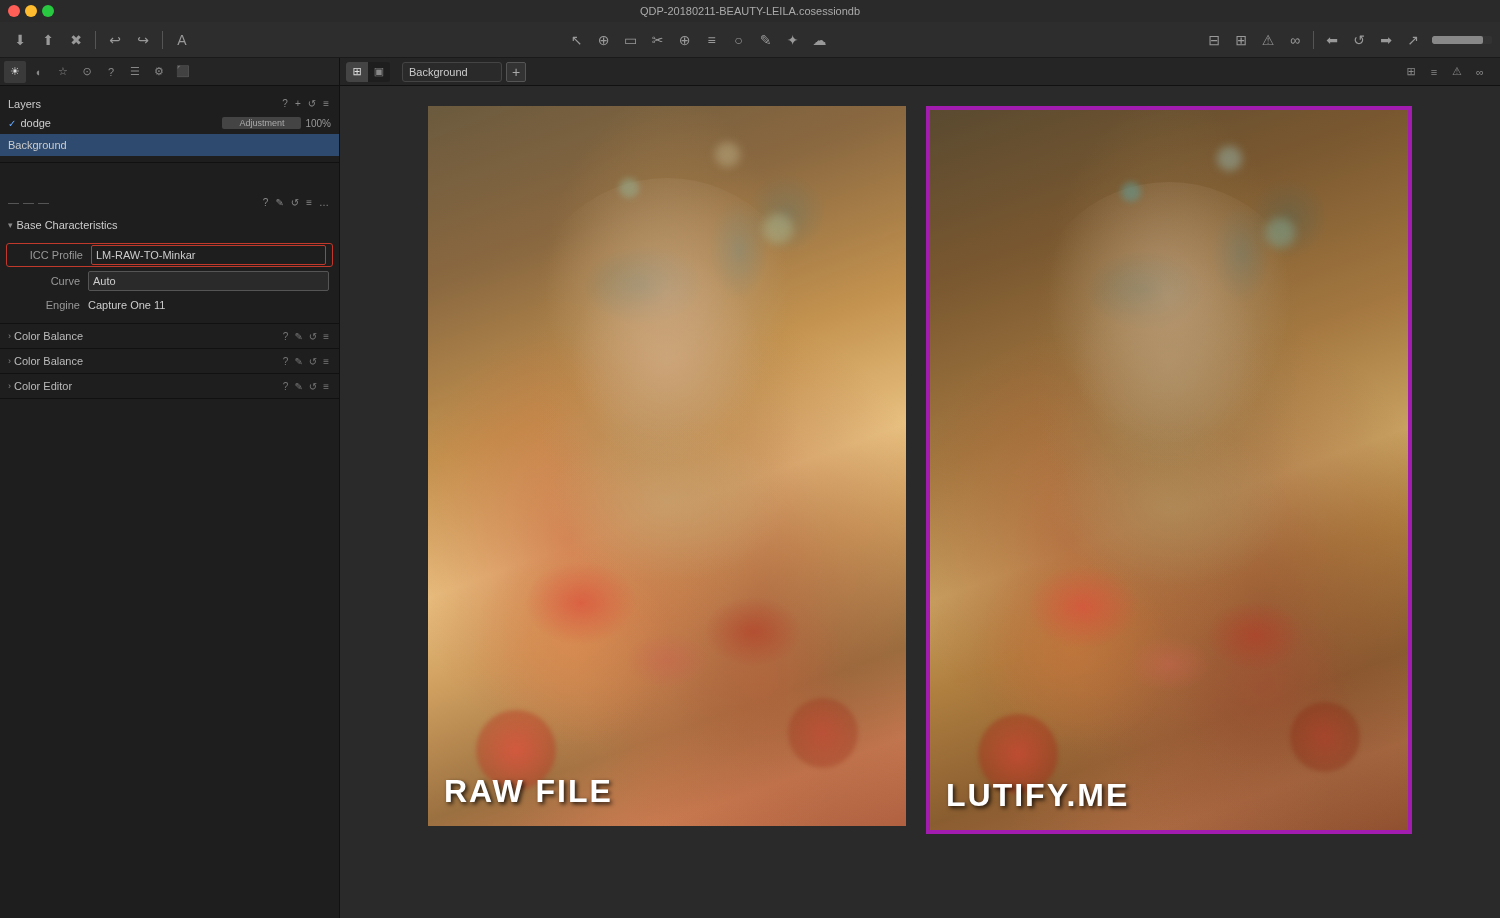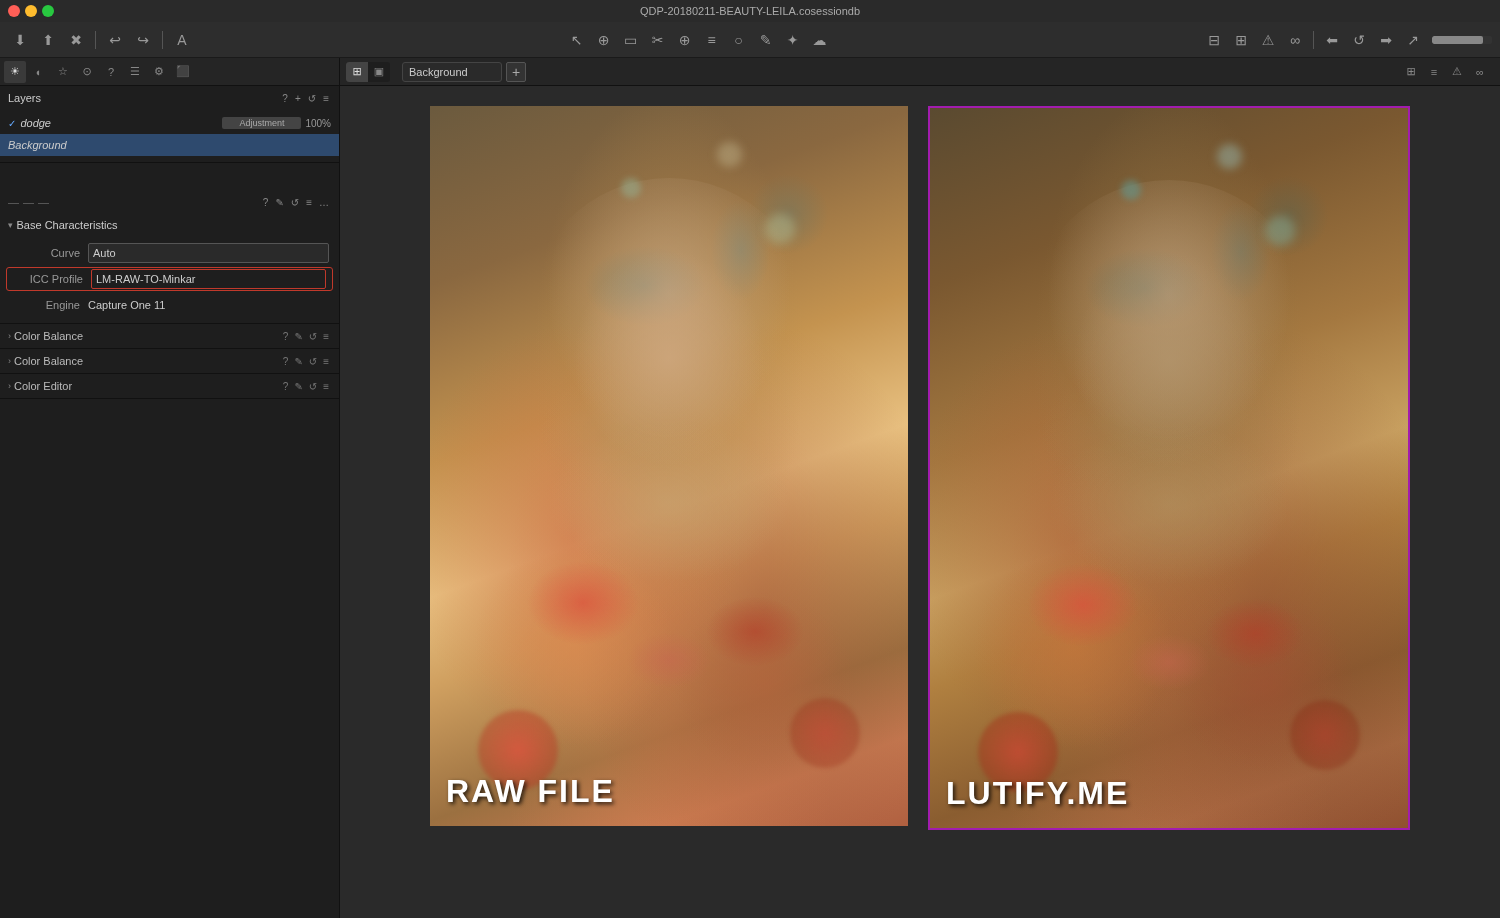--- a/index.html
+++ b/index.html
@@ -127,21 +127,21 @@
       cursor: pointer;
     }
     .panel-tab.active { background: #3a3a3a; color: #ddd; }
 
     
     .layers-section {
       padding: 4px 0;
     }
     .section-header {
       display: flex;
-      align-items: flex-start;
+      align-items: flex-end;
       justify-content: space-between;
       padding: 2px 8px;
       height: 22px;
     }
     .section-title {
       font-size: 11px;
       color: #ccc;
       font-weight: 500;
     }
     .section-icons {
@@ -199,21 +199,20 @@
     .layer-item.selected { background: #2e4a6e; }
     .layer-check {
       color: #6af;
       margin-right: 4px;
       font-size: 10px;
     }
     .layer-name {
       font-size: 11px;
       color: #ccc;
       flex: 1;
-      font-style: italic;
     }
     .layer-badge {
       background: #444;
       color: #aaa;
       font-size: 9px;
       padding: 1px 17px;
       border-radius: 2px;
       margin-right: 4px;
     }
     .layer-pct {
@@ -410,21 +409,21 @@
     }
 
     .image-container {
       position: relative;
       flex-shrink: 0;
     }
     .image-container.left-img {
       border: none;
     }
     .image-container.right-img {
-      border: 2px solid #a21caf;
+      border: 4px solid #a21caf;
       text-align: center;
     }
 
     
     .photo-left {
       width: 478px;
       height: 720px;
       background:
         radial-gradient(ellipse at 50% 35%, rgba(180,140,80,0.8) 0%, transparent 40%),
         radial-gradient(ellipse at 30% 60%, rgba(200,100,60,0.6) 0%, transparent 35%),
@@ -640,31 +639,31 @@
 
       <div class="panel-section-header" style="height:24px;">
         <div class="panel-section-title">
           <span class="chevron-icon">▾</span>
           <span>Base Characteristics</span>
         </div>
       </div>
 
       <div class="panel-section-body">
 
+        <div class="prop-row" style="border: 1.5px solid #c0392b; margin: 2px 6px; border-radius: 3px; padding: 2px 6px;">
+          <span class="prop-label">ICC Profile</span>
+          <select class="prop-select highlighted">
+            <option>LM-RAW-TO-Minkar</option>
+          </select>
+        </div>
+
         <div class="prop-row">
           <span class="prop-label">Curve</span>
           <select class="prop-select">
             <option>Auto</option>
-          </select>
-        </div>
-
-        <div class="prop-row" style="border: 1.5px solid #c0392b; margin: 2px 6px; border-radius: 3px; padding: 2px 6px;">
-          <span class="prop-label">ICC Profile</span>
-          <select class="prop-select highlighted">
-            <option>LM-RAW-TO-Minkar</option>
           </select>
         </div>
 
         <div class="prop-row">
           <span class="prop-label">Engine</span>
           <span class="prop-value">Capture One 11</span>
         </div>
       </div>
     </div>
 

